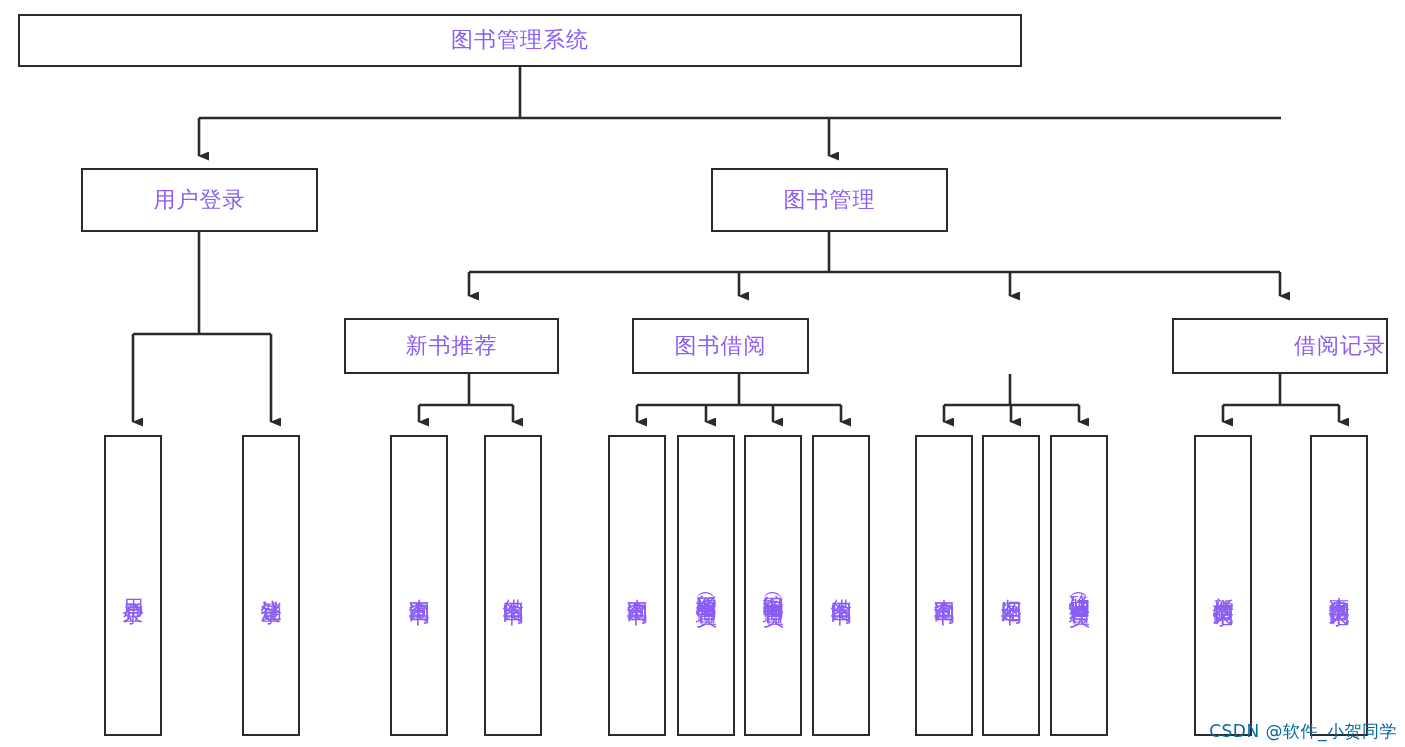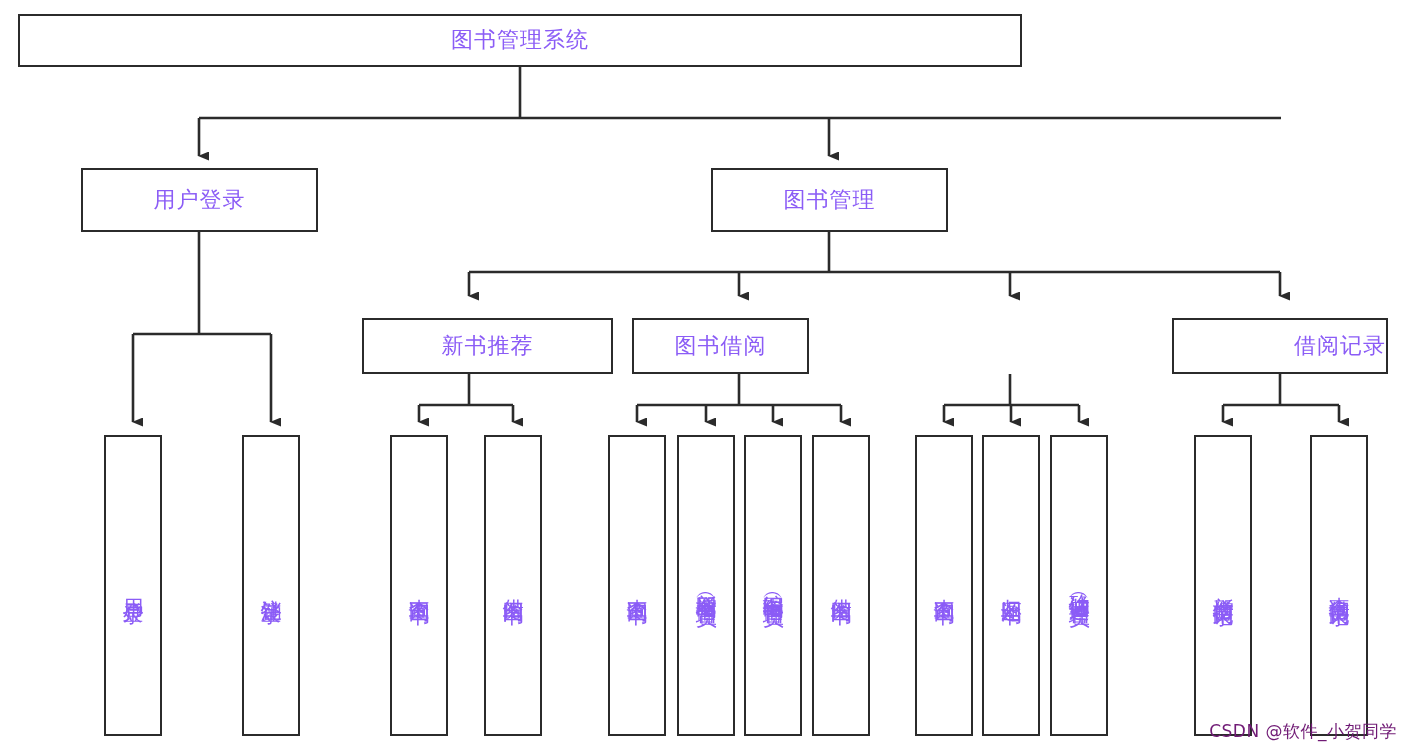--- a/index.html
+++ b/index.html
@@ -56,21 +56,21 @@
   .node-v > span {
     writing-mode: vertical-rl;
     text-orientation: upright;
     display: block;
   }
   #watermark {
     position: absolute;
     right: 8px;
     bottom: 4px;
     font-size: 17px;
-    color: #701a75;
+    color: #0369a1;
     letter-spacing: 0.5px;
     white-space: nowrap;
   }
 </style>
 </head>
 <body>
 
 <div id="canvas">
 
   <svg id="wires" viewBox="0 0 1405 747" width="1405" height="747" xmlns="http://www.w3.org/2000/svg">
@@ -128,21 +128,21 @@
     <span>图书管理系统</span>
   </div>
 
   <div class="node node-h" style="left:81px; top:168px; width:237px; height:64px;">
     <span>用户登录</span>
   </div>
   <div class="node node-h" style="left:711px; top:168px; width:237px; height:64px;">
     <span>图书管理</span>
   </div>
 
-  <div class="node node-h" style="left:362px; top:318px; width:251px; height:56px;">
+  <div class="node node-h" style="left:344px; top:318px; width:215px; height:56px;">
     <span>新书推荐</span>
   </div>
   <div class="node node-h" style="left:632px; top:318px; width:177px; height:56px;">
     <span>图书借阅</span>
   </div>
   <div class="node node-h" style="left:1172px; top:318px; width:216px; height:56px;justify-content:flex-end;">
     <span>借阅记录</span>
   </div>
 
   <div class="node node-v" style="left:104px; top:435px; width:58px; height:301px;">

